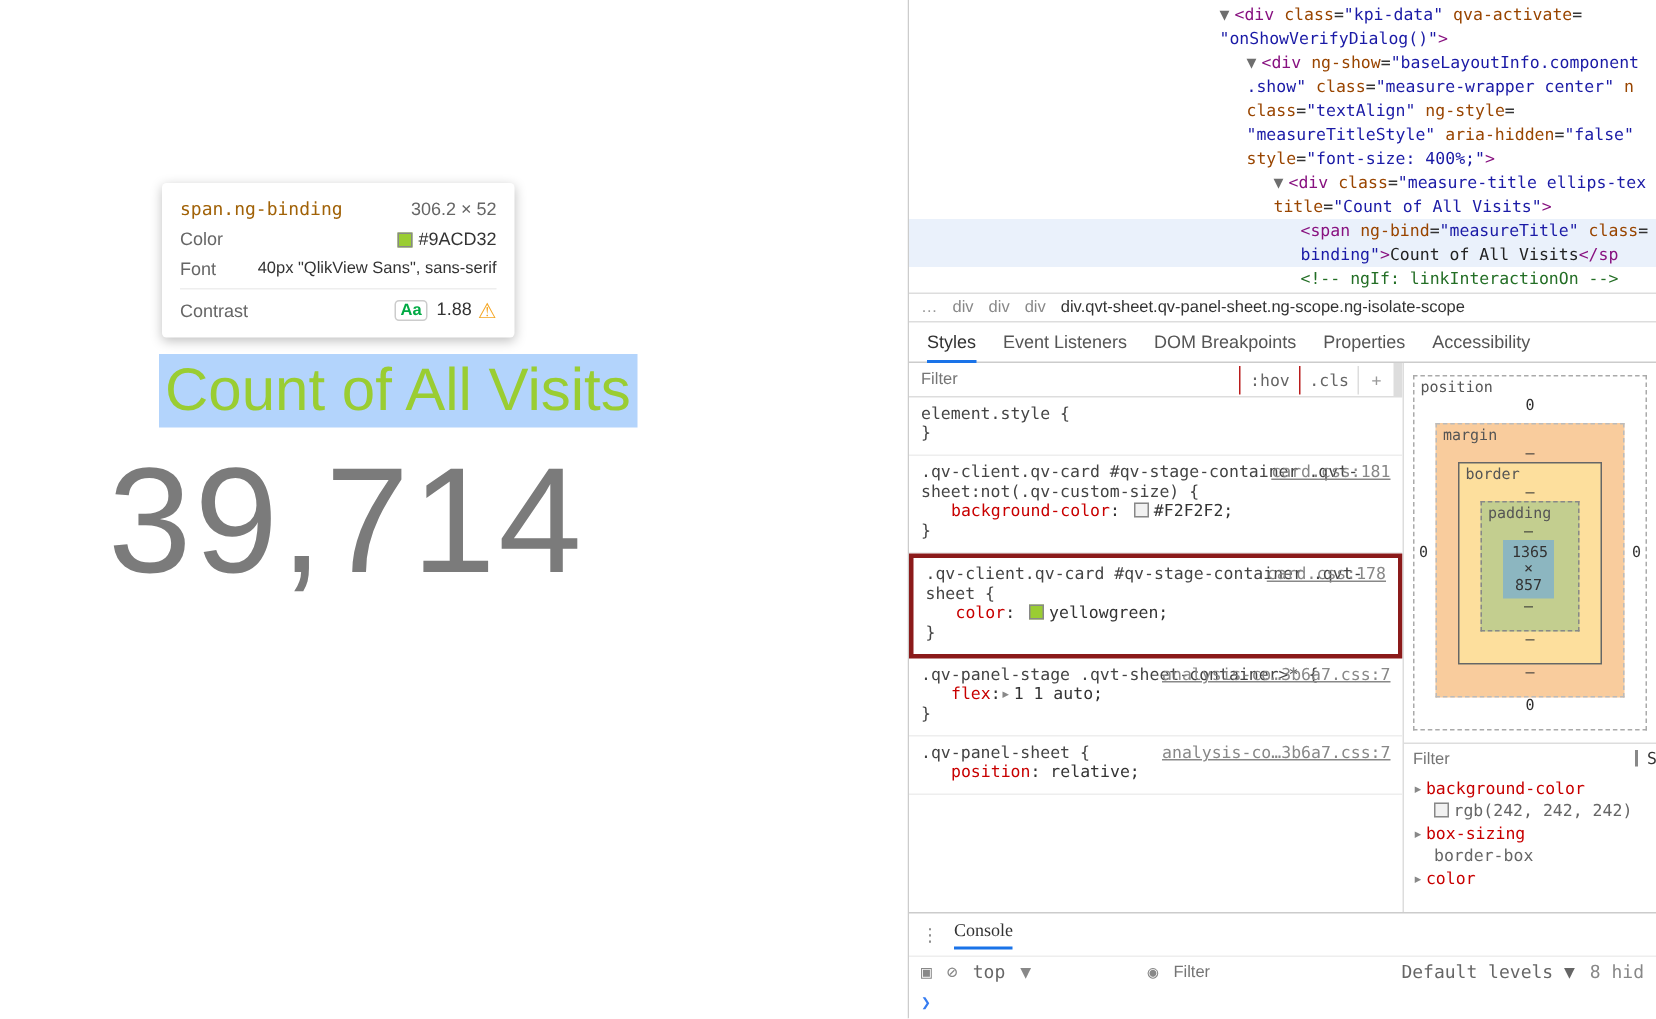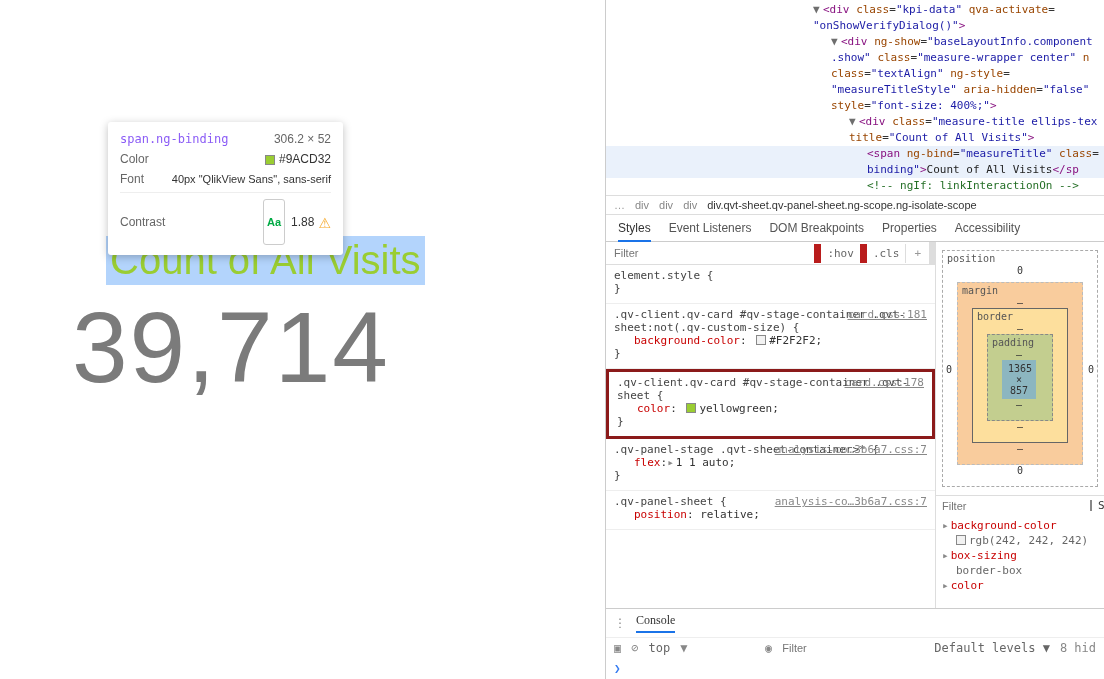--- a/index.html
+++ b/index.html
@@ -4,27 +4,27 @@
 <style>
 * { box-sizing: border-box; margin: 0; padding: 0; }
 body { font-family: "Segoe UI", Arial, sans-serif; font-size: 12px; color: #333; overflow: hidden; height: 679px; width: 1104px; }
 .container { display: flex; height: 679px; }
 .left-panel { width: 605px; position: relative; background: #fff; }
 .right-panel { width: 499px; border-left: 1px solid #ccc; display: flex; flex-direction: column; font-family: Menlo, Consolas, monospace; font-size: 11px; }
 
 
 .tooltip { position: absolute; left: 108px; top: 122px; width: 235px; background: #fff; border-radius: 3px; box-shadow: 0 2px 8px rgba(0,0,0,0.25); padding: 10px 12px; z-index: 10; }
 .tooltip .tt-row { display: flex; justify-content: space-between; align-items: center; margin-bottom: 6px; font-size: 12px; font-family: "Segoe UI", Arial, sans-serif; }
-.tooltip .tt-title { color: #8b5cf6; font-family: Consolas, monospace; font-weight: normal; }
+.tooltip .tt-title { color: #a16207; font-family: Consolas, monospace; font-weight: normal; }
 .tooltip .tt-dim { color: #666; text-align: center; }
 .tooltip .tt-label { color: #666; }
 .tooltip .tt-val { color: #333; white-space: nowrap; }
 .tooltip .swatch { display: inline-block; width: 10px; height: 10px; background: #9ACD32; border: 1px solid #888; margin-right: 4px; vertical-align: middle; }
 .tt-sep { border: none; border-top: 1px solid #eee; margin: 6px 0; }
-.tooltip .aa-badge { display: inline-block; border: 1px solid #ccc; border-radius: 3px; padding: 16px 3px; color: #00aa44; font-weight: bold; font-size: 11px; margin-right: 6px; }
+.tooltip .aa-badge { display: inline-block; border: 1px solid #ccc; border-radius: 3px; padding: 0 3px; color: #00aa44; font-weight: bold; font-size: 11px; margin-right: 6px; }
 .tooltip .warn { color: #f5a623; font-size: 14px; margin-left: 4px; vertical-align: middle; }
 
 
 .kpi-title-wrap { position: absolute; left: 106px; top: 236px; background: #b3d4fc; padding: 2px 4px; }
 .kpi-title { color: #9ACD32; font-size: 40px; font-family: "QlikView Sans", Arial, sans-serif; }
 .kpi-value { position: absolute; left: 72px; top: 290px; color: #7b7b7b; font-size: 100px; font-family: "QlikView Sans", Arial, sans-serif; letter-spacing: 2px; }
 
 
 .elements { padding: 2px 0 4px 0; line-height: 16px; overflow: hidden; height: 195px; }
 .elements .ln { white-space: nowrap; font-family: Consolas, monospace; font-size: 11px; }
@@ -50,21 +50,21 @@
 .subtabs { display: flex; gap: 18px; padding: 6px 12px; border-bottom: 1px solid #ccc; font-family: "Segoe UI", Arial; font-size: 12px; color: #555; }
 .subtabs .tab.active { color: #333; border-bottom: 2px solid #1a73e8; padding-bottom: 4px; margin-bottom: -7px; }
 
 
 .styles-body { display: flex; flex: 1; overflow: hidden; }
 .styles-left { flex: 1; border-right: 1px solid #ddd; display:flex; flex-direction:column; overflow:hidden; }
 .styles-right { width: 168px; display:flex; flex-direction:column; overflow:hidden; }
 
 .styles-toolbar { display: flex; border-bottom: 1px solid #ddd; align-items: center; }
 .styles-toolbar input { flex: 1; border: none; padding: 4px 8px; font-size: 11px; outline: none; }
-.styles-toolbar .hov, .styles-toolbar .cls { padding: 3px 6px; font-family: Consolas, monospace; font-size: 11px; color: #666; border-left: 7px solid #b91c1c; }
+.styles-toolbar .hov, .styles-toolbar .cls { padding: 3px 6px; font-family: Consolas, monospace; font-size: 11px; color: #666; border-left: 1px solid #b91c1c; }
 .styles-toolbar .plus { padding: 3px 8px; color: #999; border-left: 1px solid #ddd; }
 
 .rules { flex:1; overflow-y: auto; font-family: Consolas, monospace; font-size: 11px; }
 .rule { padding: 4px 8px 8px 8px; border-bottom: 1px solid #eee; position: relative; }
 .rule .filelink { position: absolute; right: 8px; top: 4px; color: #888; text-decoration: underline; font-size: 11px; }
 .rule .sel { color: #444; }
 .rule .brace { color: #444; }
 .rule .prop-line { padding-left: 20px; }
 .rule .prop-name { color: #c80000; }
 .rule .prop-val { color: #333; }

